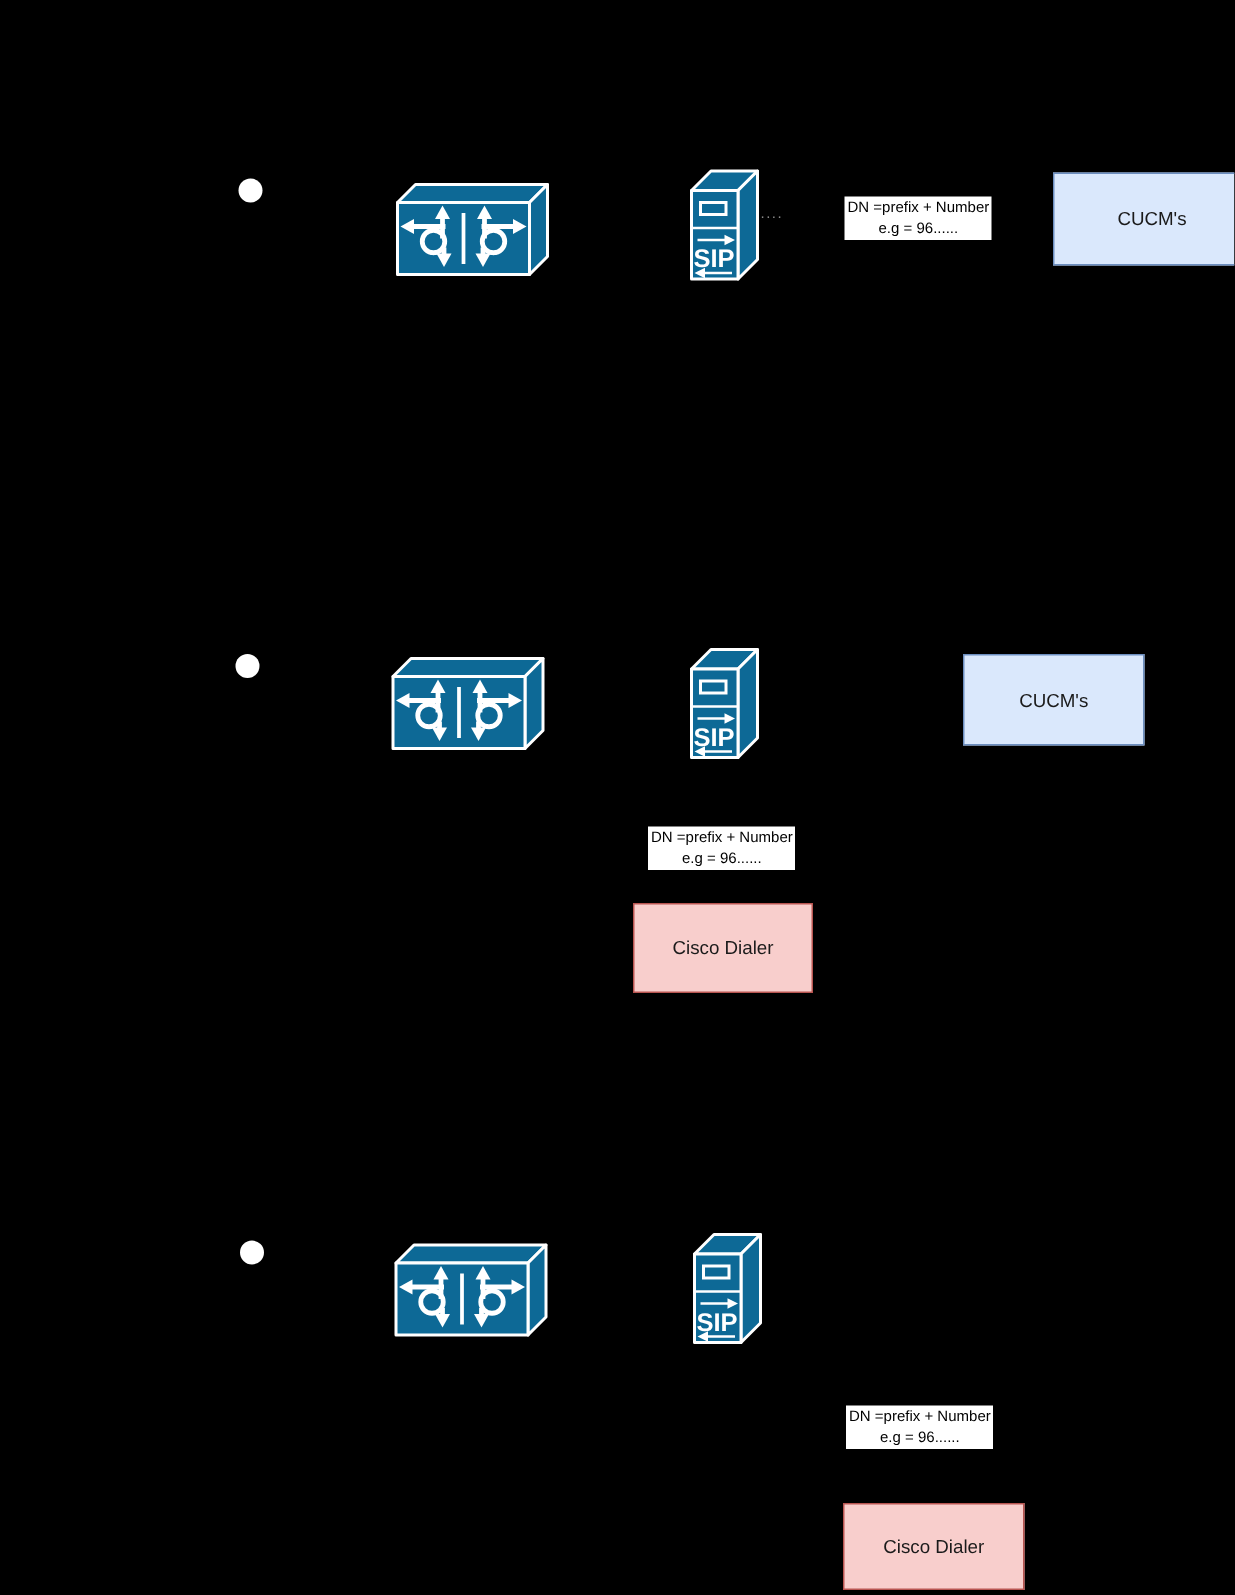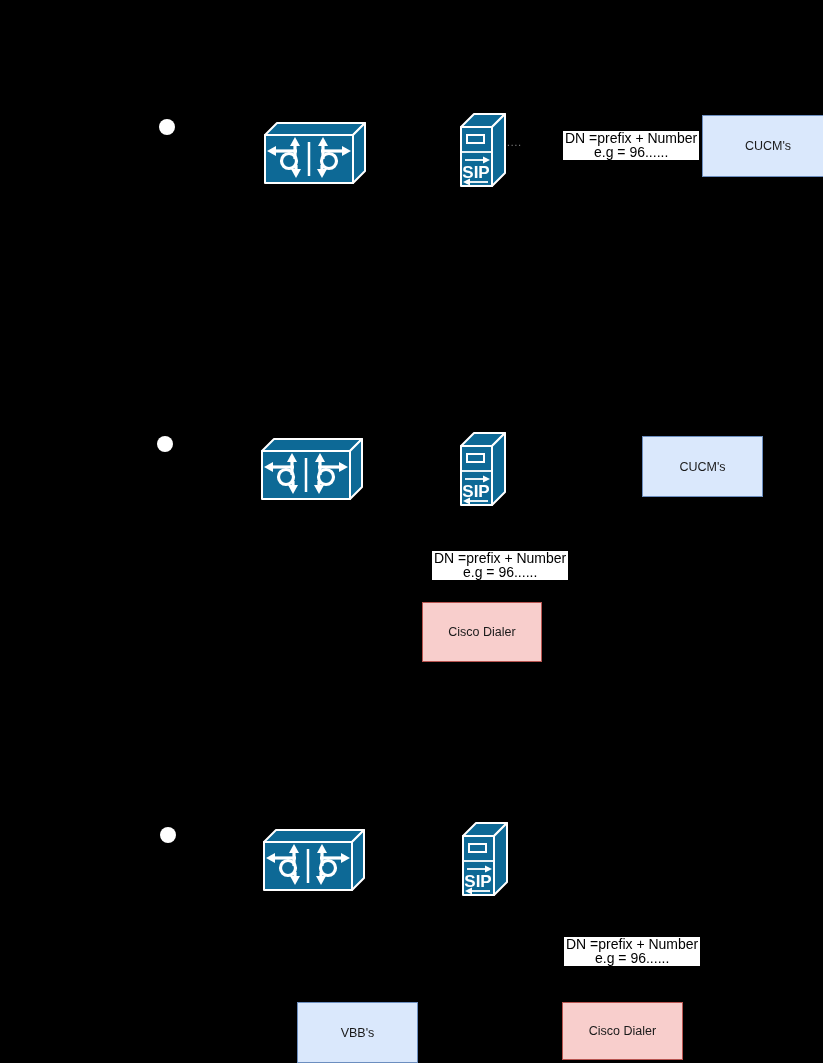--- a/index.html
+++ b/index.html
@@ -17,21 +17,21 @@
   .icon-sip{width:48px;height:76px;display:block;}
   .node{
     box-sizing:border-box;
     display:flex;align-items:center;justify-content:center;
     font-size:12.5px;color:var(--box-text,#1a1a1a);
   }
   .node.blue{background:var(--blue-box-fill,#dae8fc);border:1.5px solid var(--blue-box-border,#6c8ebf);}
   .node.red{background:var(--red-box-fill,#f8cecc);border:1.5px solid var(--red-box-border,#b85450);}
   .note{
     background:var(--note-bg,#fff);color:var(--note-text,#000);
-    font-size:14px;line-height:13.5px;text-align:center;
+    font-size:10px;line-height:13.5px;text-align:center;
     padding:1px 2px;white-space:nowrap;
   }
   .dots{color:#8b8b8b;font-size:10px;letter-spacing:1px;line-height:10px;}
   .hidden-defs{position:absolute;width:0;height:0;overflow:hidden;}
   svg text{font-family:"Liberation Sans",sans-serif;}
 </style>
 </head>
 <body>
 
 <svg class="hidden-defs" aria-hidden="true">
@@ -143,17 +143,16 @@
     <svg class="icon-sip">
         <use href="#sym-sip"></use>
       </svg>
   </div>
 
   <div class="abs note" style="left:564px;top:937px">
     <div>DN =prefix + Number</div>
     <div>e.g = 96......</div>
   </div>
 
-  <div class="abs node blue" style="left:297px;top:1002px;width:121px;height:61px">VBB's</div>
 
   <div class="abs node red" style="left:562px;top:1002px;width:121px;height:58px">Cisco Dialer</div>
 
 </div>
 
 </body></html>

